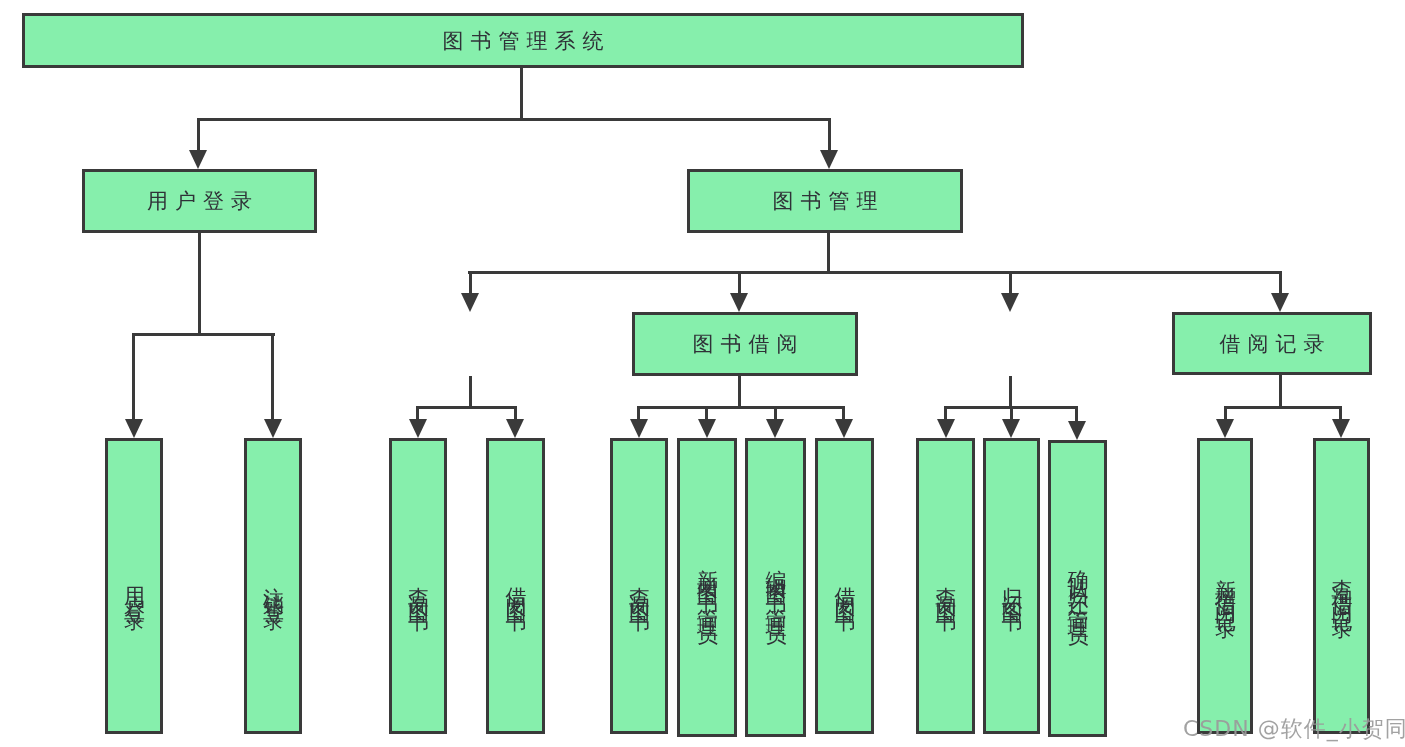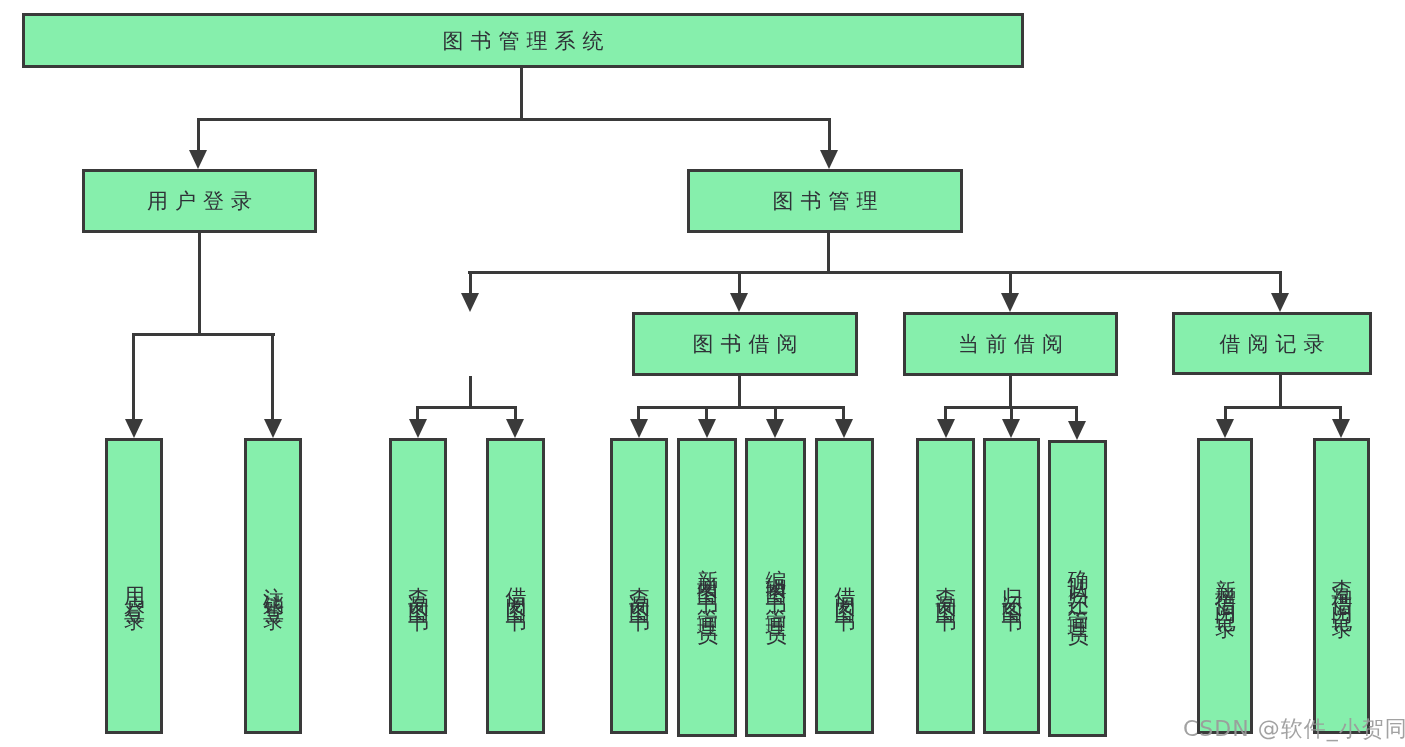--- a/index.html
+++ b/index.html
@@ -43,23 +43,20 @@
 
   <div class="box" style="left:82px;top:169px;width:235px;height:64px;">
     <span class="lbl">用户登录</span>
   </div>
   <div class="box" style="left:687px;top:169px;width:276px;height:64px;">
     <span class="lbl">图书管理</span>
   </div>
 
   <div class="box" style="left:632px;top:312px;width:226px;height:64px;">
     <span class="lbl">图书借阅</span>
-  </div>
-  <div class="box" style="left:903px;top:312px;width:215px;height:64px;">
-    <span class="lbl">当前借阅</span>
   </div>
   <div class="box" style="left:1172px;top:312px;width:200px;height:63px;">
     <span class="lbl">借阅记录</span>
   </div>
 
   <div class="box vbox" style="left:105px;top:438px;width:58px;height:296px;">
     <span class="lbl">用户登录</span>
   </div>
   <div class="box vbox" style="left:244px;top:438px;width:58px;height:296px;">
     <span class="lbl">注销登录</span>

